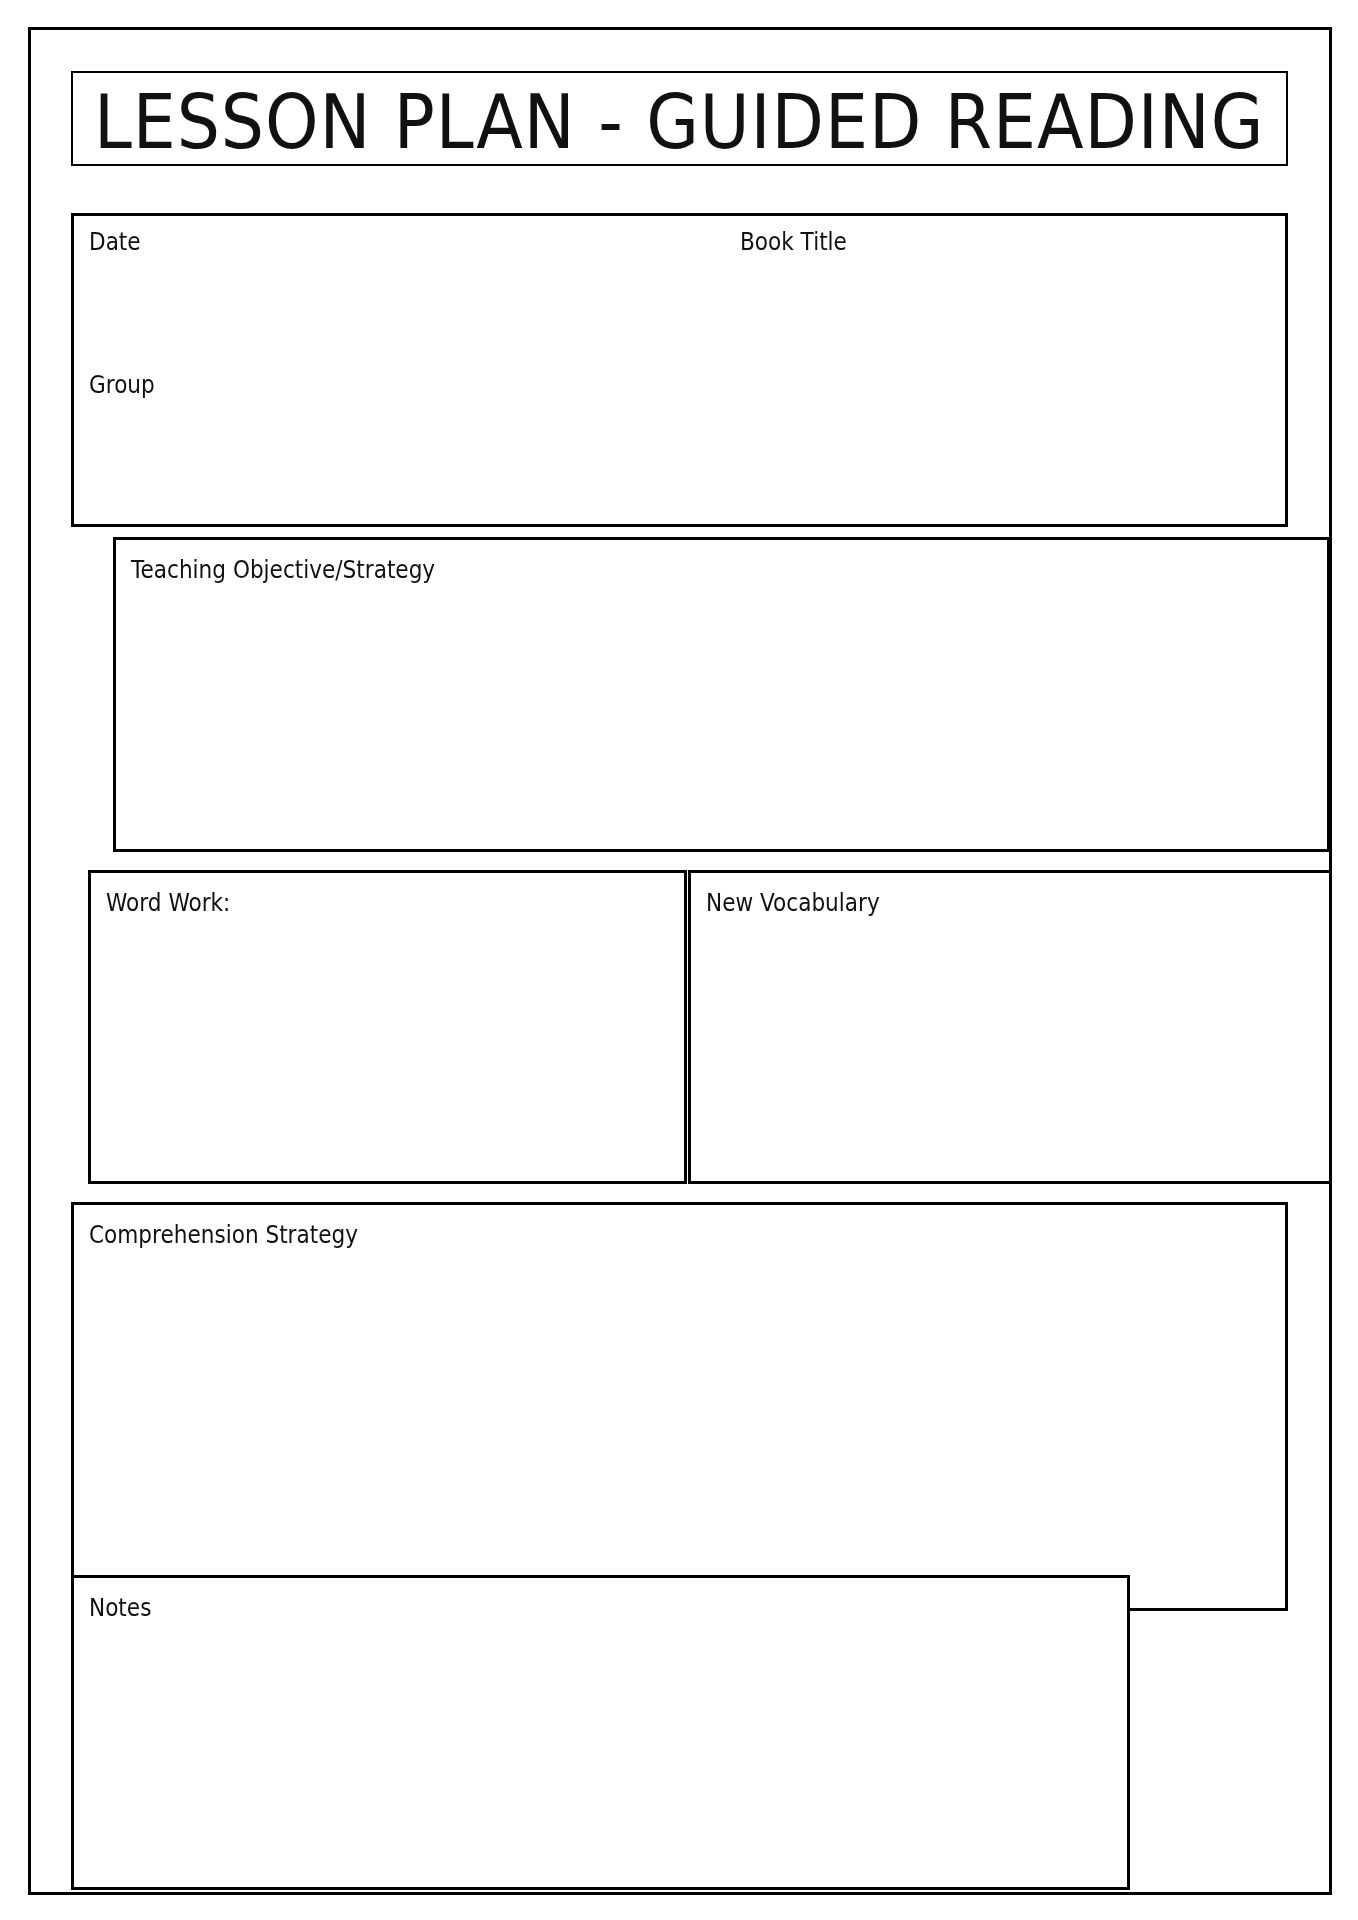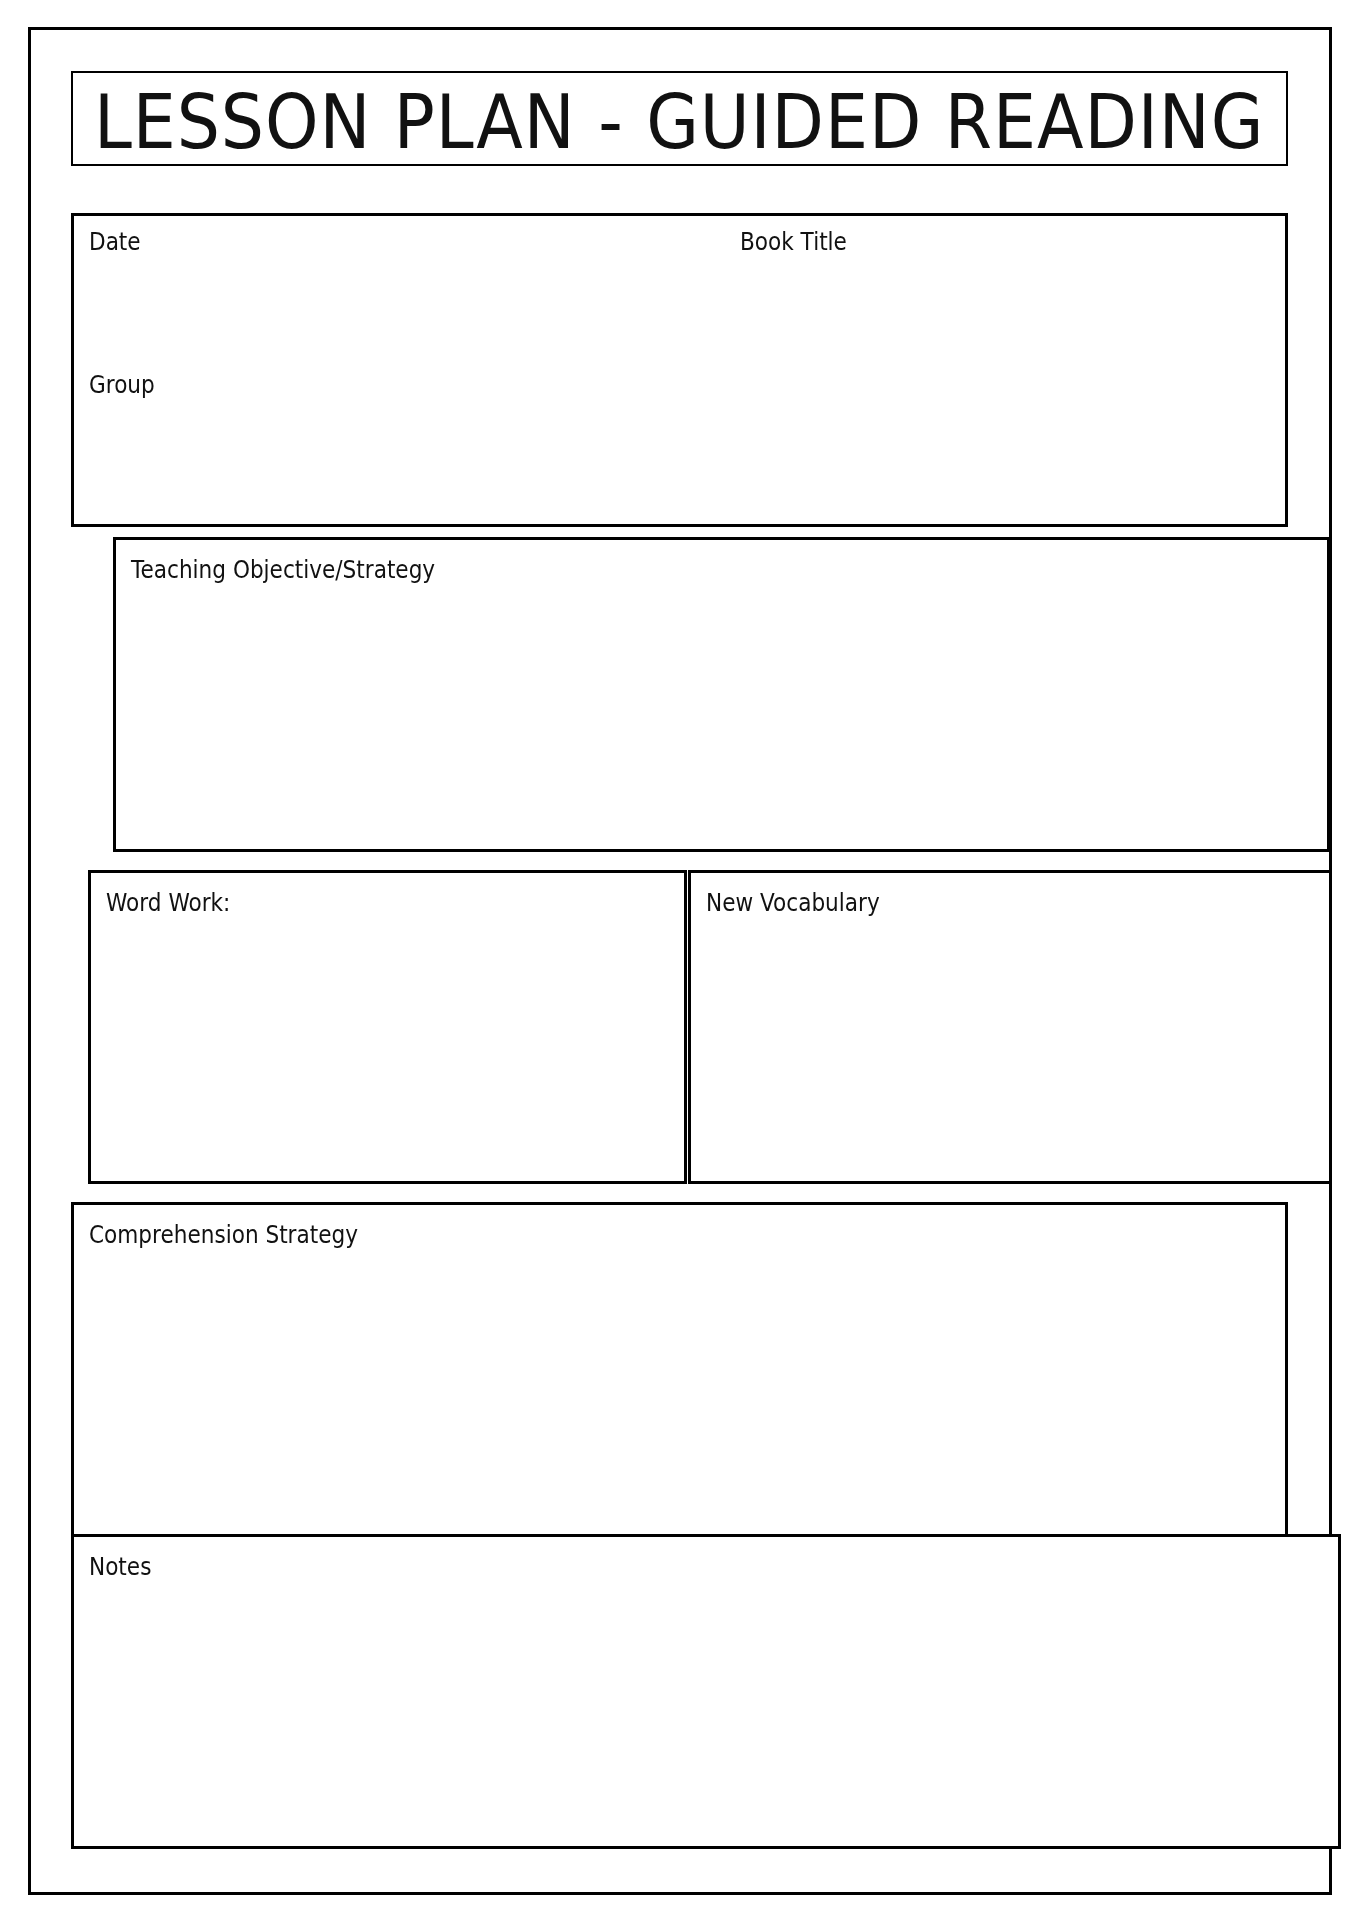--- a/index.html
+++ b/index.html
@@ -40,15 +40,15 @@
 </div>
 
 <div class="box" style="left:688px; top:870px; width:644px; height:314px;">
   <span class="label" style="left:15px; top:18px;">New Vocabulary</span>
 </div>
 
 <div class="box" style="left:71px; top:1202px; width:1217px; height:409px;">
   <span class="label" style="left:15px; top:18px;">Comprehension Strategy</span>
 </div>
 
-<div class="box" style="left:71px; top:1534px; width:1270px; height:315px;">
+<div class="box" style="left:71px; top:1575px; width:1059px; height:315px;">
   <span class="label" style="left:15px; top:18px;">Notes</span>
 </div>
 
 </body></html>

